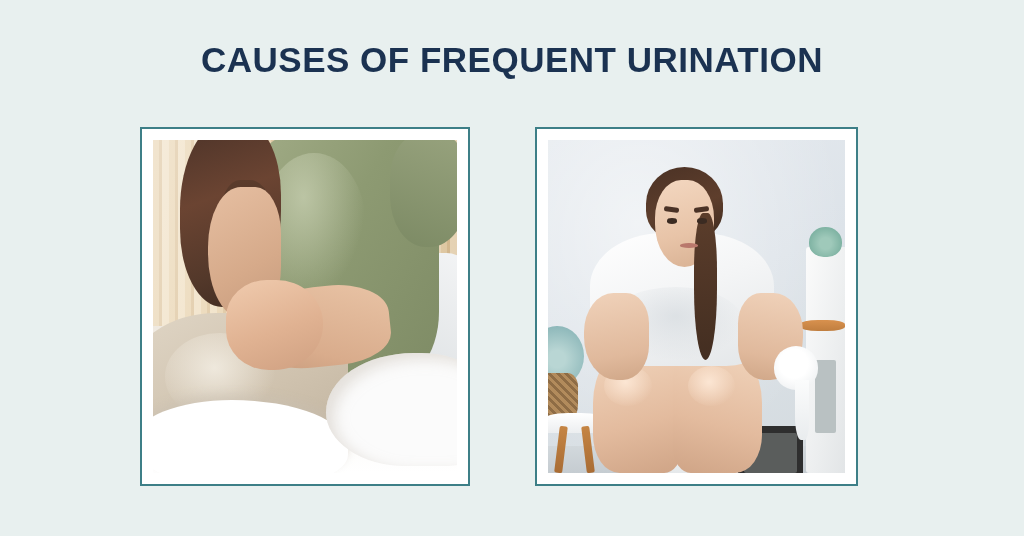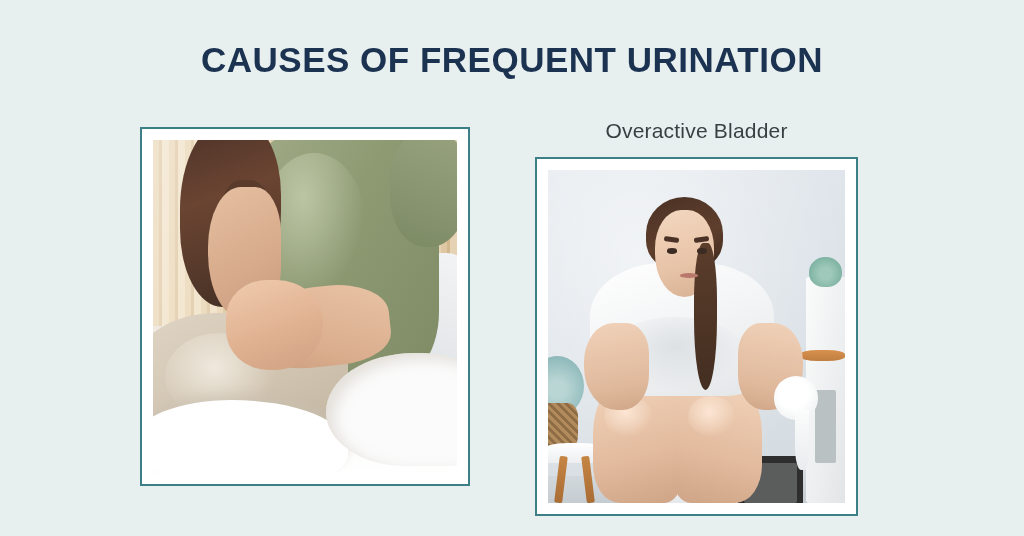--- a/index.html
+++ b/index.html
@@ -340,21 +340,20 @@
         <div class="p1-pants-hi"></div>
         <div class="p1-arm-fore"></div>
         <div class="p1-hand"></div>
         <div class="p1-bed-fold1"></div>
         <div class="p1-bed-fold2"></div>
       </div>
     </div>
   </div>
 
   <div class="panel panel-right">
-    <div class="panel-label">Overactive Bladder</div>
 
     <div class="photo-frame">
       <div class="photo">
         <div class="p2-wall"></div>
         <div class="p2-wall-shade"></div>
         <div class="p2-floor"></div>
         <div class="p2-shelf"></div>
         <div class="p2-shelf-gap"></div>
         <div class="p2-shelf-top"></div>
         <div class="p2-succ"></div>

